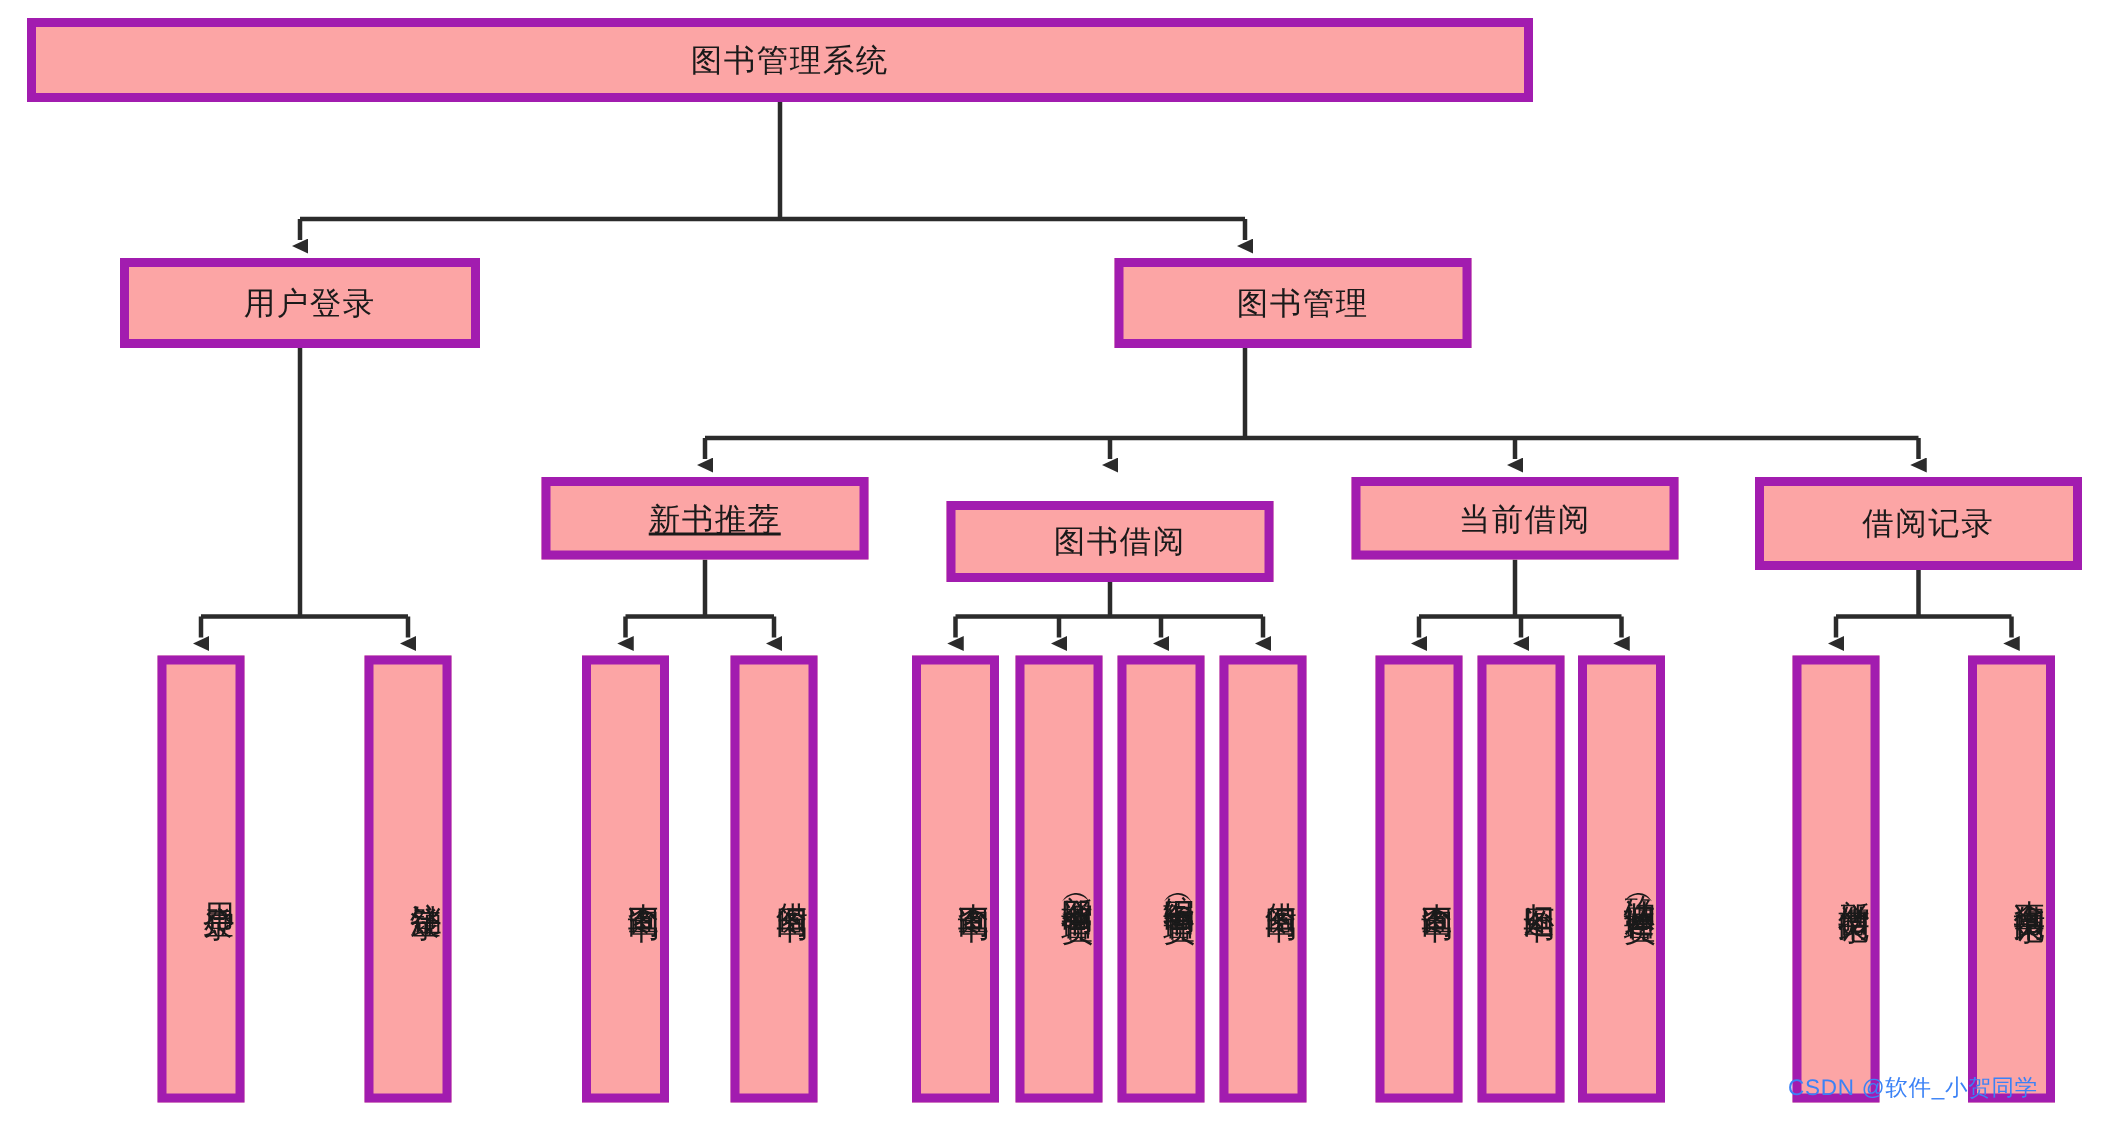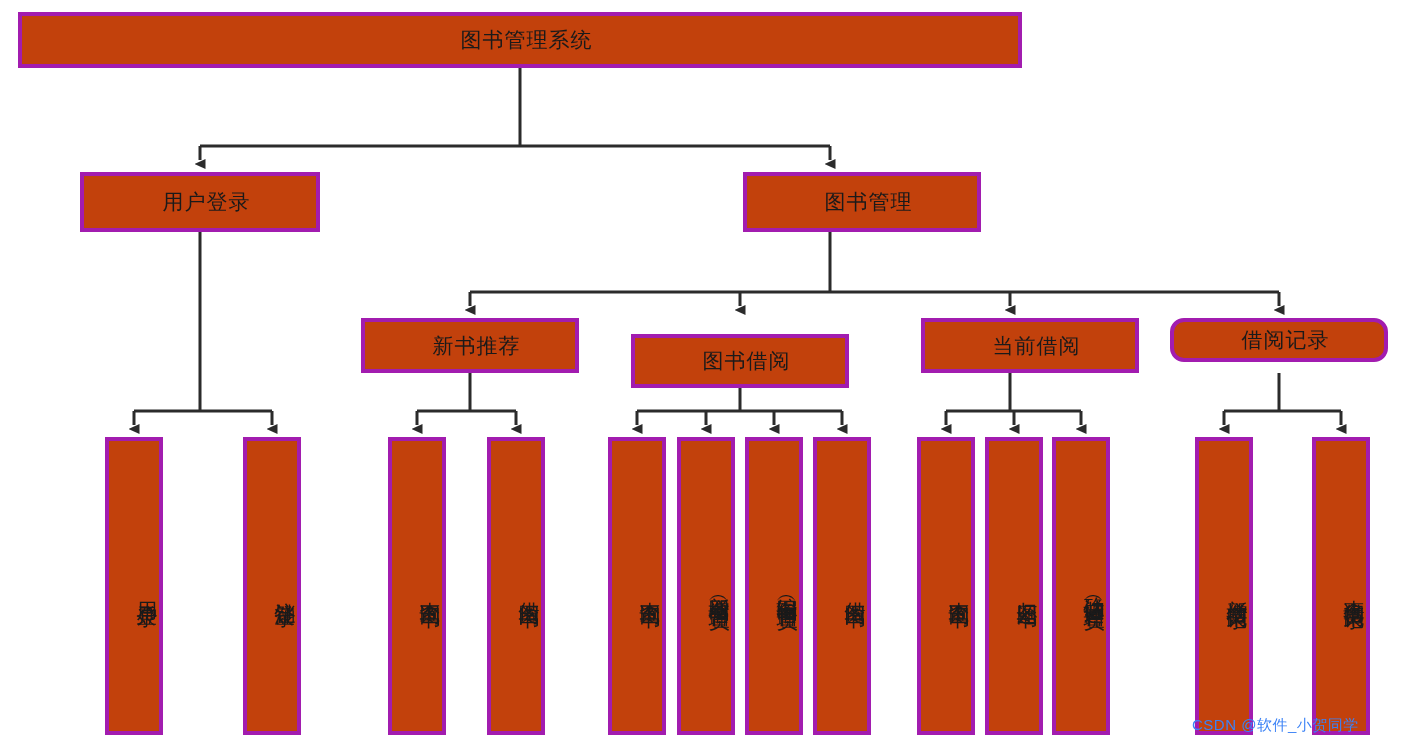--- a/index.html
+++ b/index.html
@@ -20,22 +20,22 @@
   svg#edges {
     position: absolute;
     left: 0;
     top: 0;
     width: 1405px;
     height: 747px;
   }
   .node {
     position: absolute;
     box-sizing: border-box;
-    background: #c2410c;
-    border: 4px solid #a21caf;
+    background: #fca5a5;
+    border: 6px solid #a21caf;
     display: flex;
     align-items: center;
     justify-content: center;
     color: #1a1a1a;
     padding-left: 13px;
   }
   .node.horiz {
     font-size: 21px;
     letter-spacing: 1px;
   }
@@ -105,30 +105,30 @@
   <div id="node-layer">
       <div class="node horiz" style="left: 18px; top: 12px; width: 1004px; height: 56px;">
         <span class="node-label">图书管理系统</span>
       </div>
       <div class="node horiz" style="left: 80px; top: 172px; width: 240px; height: 60px;">
         <span class="node-label">用户登录</span>
       </div>
       <div class="node horiz" style="left: 711px; top: 172px; width: 238px; height: 60px; margin-left: 32px;">
         <span class="node-label">图书管理</span>
       </div>
-      <div class="node horiz" style="left: 361px; top: 318px; width: 218px; height: 55px;">
+      <div class="node horiz" style="left: 361px; top: 318px; width: 218px; height: 55px; text-decoration: underline;">
         <span class="node-label">新书推荐</span>
       </div>
       <div class="node horiz" style="left: 631px; top: 318px; width: 218px; height: 54px; margin-top: 16px;">
         <span class="node-label">图书借阅</span>
       </div>
-      <div class="node horiz" style="left: 901px; top: 318px; width: 218px; height: 55px; margin-left: 20px;">
+      <div class="node horiz" style="left: 901px; top: 318px; width: 218px; height: 55px;">
         <span class="node-label">当前借阅</span>
       </div>
-      <div class="node horiz" style="left: 1170px; top: 318px; width: 218px; height: 44px; border-radius: 14px;">
+      <div class="node horiz" style="left: 1170px; top: 318px; width: 218px; height: 62px;">
         <span class="node-label">借阅记录</span>
       </div>
       <div class="node vert" style="left: 105px; top: 437px; width: 58px; height: 298px;">
         <span class="node-label">用户登录</span>
       </div>
       <div class="node vert" style="left: 243px; top: 437px; width: 58px; height: 298px;">
         <span class="node-label">注销登录</span>
       </div>
       <div class="node vert" style="left: 388px; top: 437px; width: 58px; height: 298px;">
         <span class="node-label">查询图书</span>

